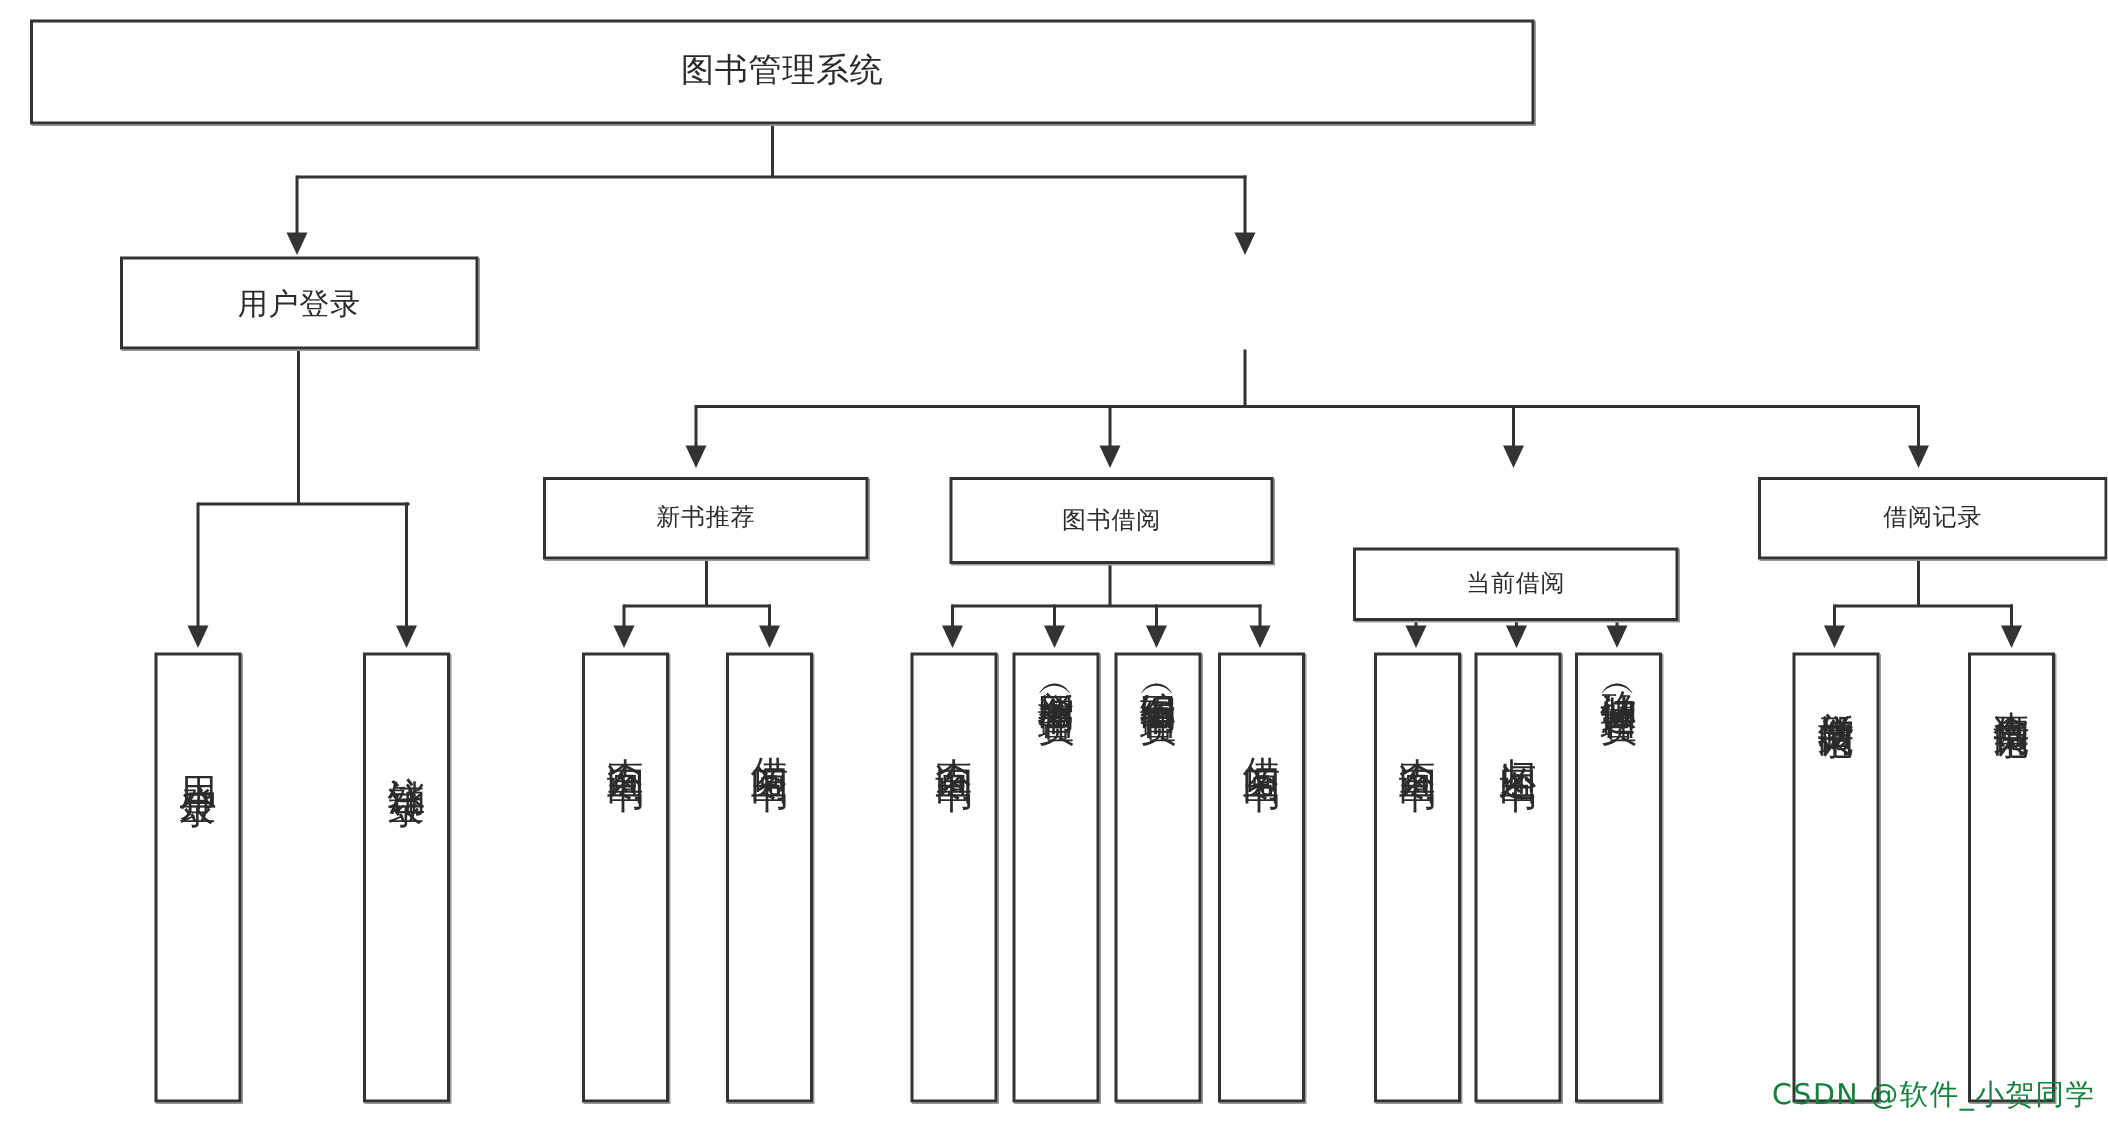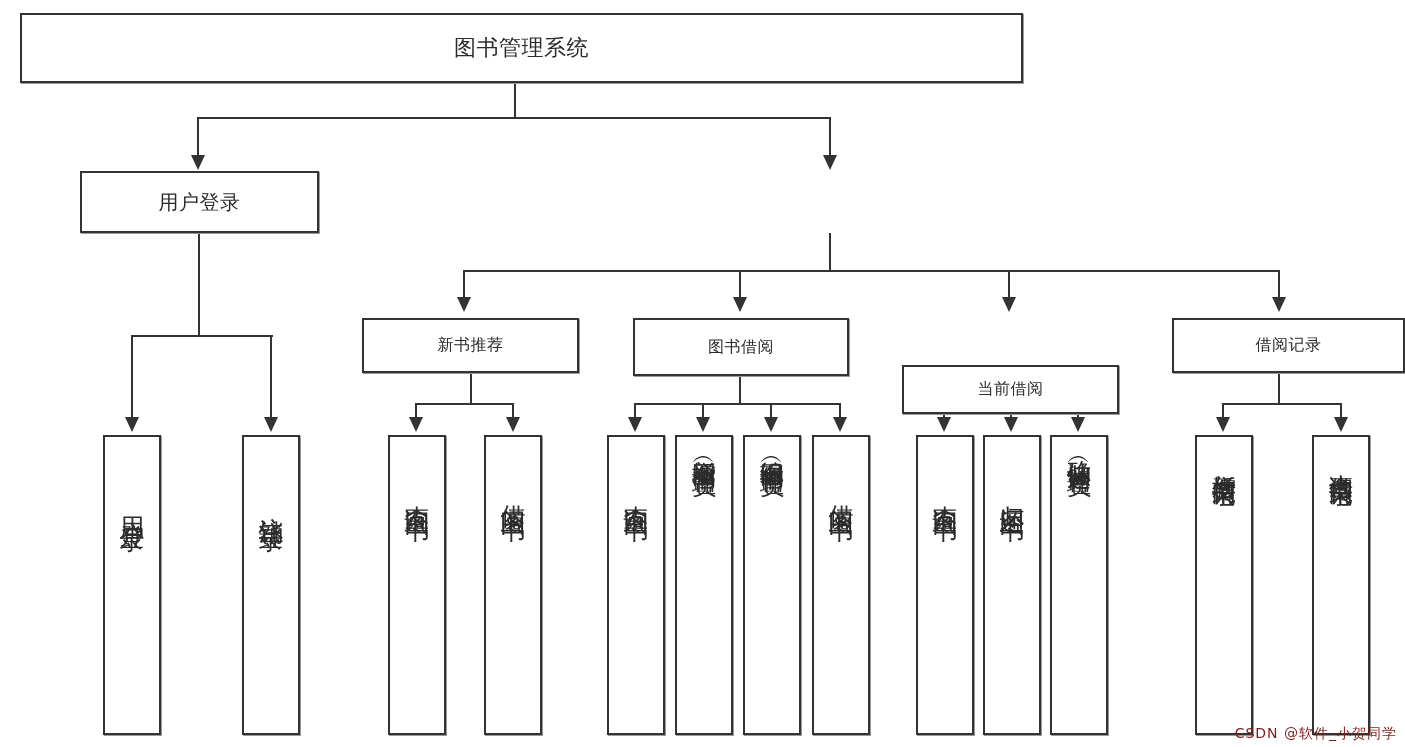--- a/index.html
+++ b/index.html
@@ -93,22 +93,22 @@
     width:0;height:0;
     border-left:7px solid transparent;
     border-right:7px solid transparent;
     border-top:15px solid #333333;
   }
   
   #watermark{
     position:absolute;
     right:8px;
     bottom:4px;
-    font-size:14px;
-    color:#7f1d1d;
+    font-size:19px;
+    color:#15803d;
     letter-spacing:1px;
     white-space:nowrap;
   }
 </style>
 </head>
 <body>
 
 <div id="canvas">
 
   <div class="edge vline" style="left:514px;top:68px;height:50px;"></div>

